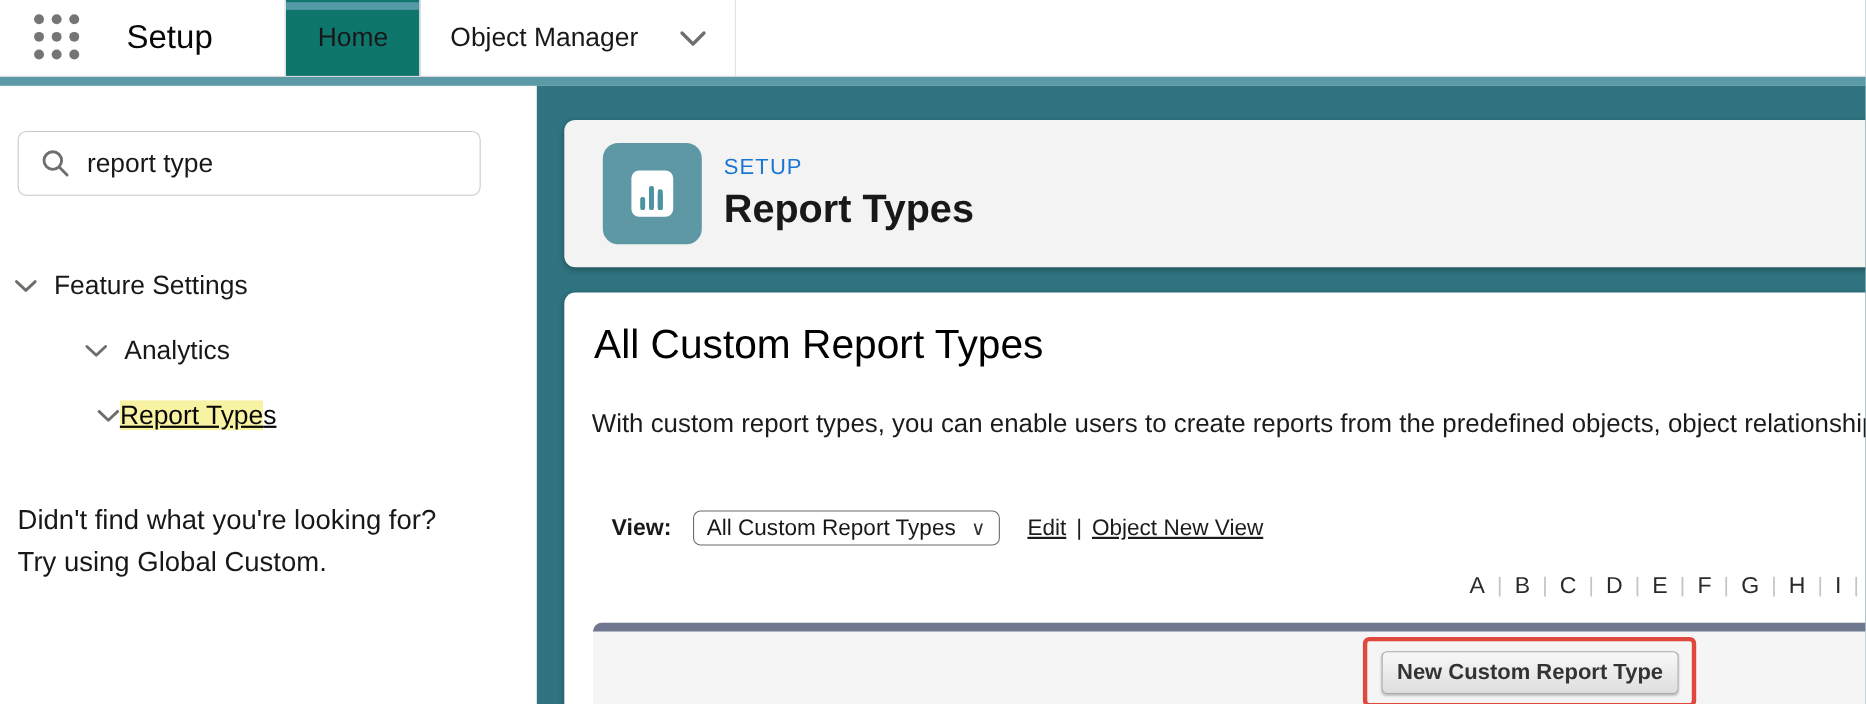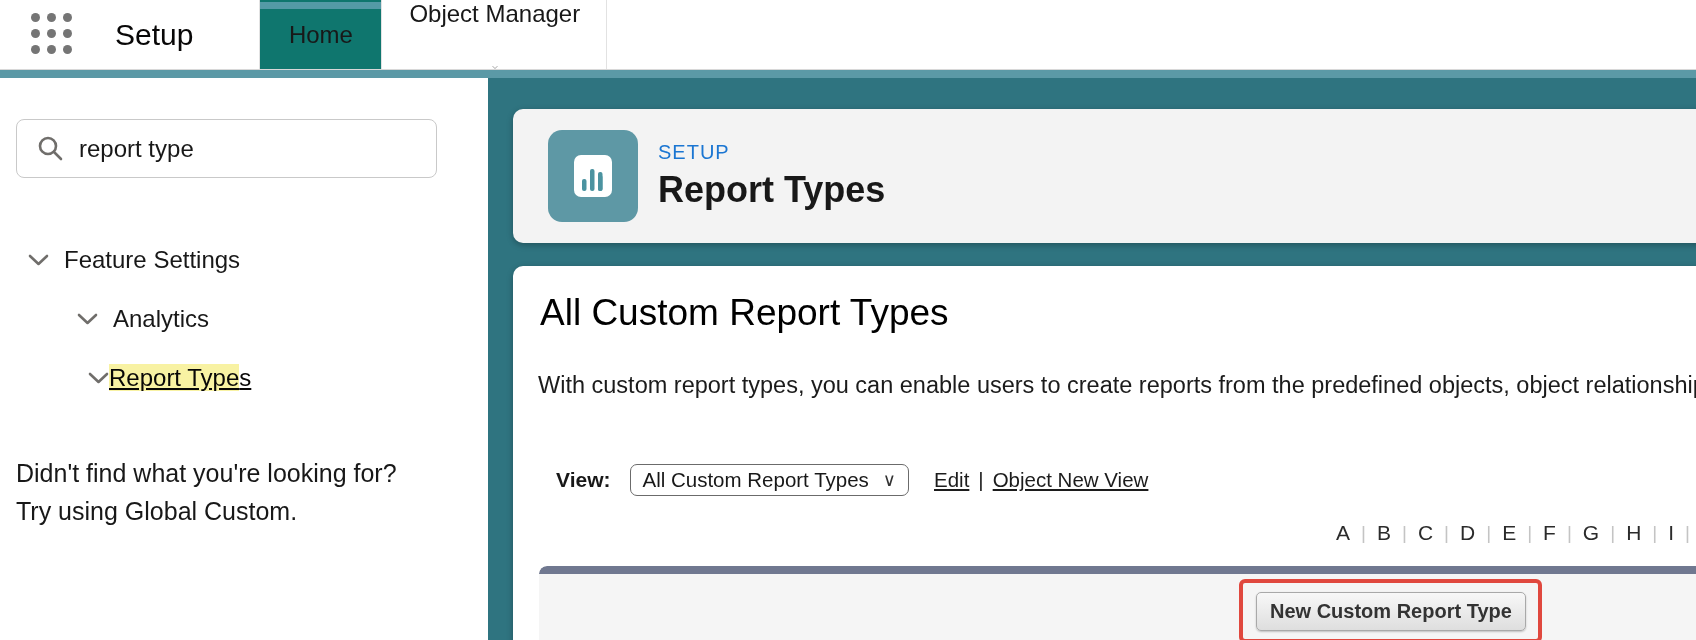--- a/index.html
+++ b/index.html
@@ -32,21 +32,21 @@
     position: relative; display: flex; align-items: center; justify-content: center;
     font-size: 24px; color: #181818; cursor: pointer; white-space: nowrap;
   }
   .tab.active {
     width: 123px; background: #0f766e;
     border-left: 1px solid #e2e2e2; border-right: 1px solid #e2e2e2;
   }
   .tab.active .tab-indicator {
     position: absolute; left: 0; top: 2px; width: 100%; height: 7px; background: #549aa6;
   }
-  .tab.plain { padding: 0 26px 0 27px; border-right: 1px solid #e2e2e2; gap: 38px; flex-direction: column; }
+  .tab.plain { padding: 0 26px 0 27px; border-right: 1px solid #e2e2e2; gap: 38px; }
   .chev-down-lg { width: 24px; height: 14px; }
 
   
   .brand-strip { position: absolute; left: 0; top: 70px; width: 1696px; height: 8px; background: #5b99a6; }
 
   
   .sidebar {
     position: absolute; left: 0; top: 78px; width: 548px; height: 562px;
     background: #ffffff; border-right: 3px solid #a21caf; margin-top: 15px;
   }
@@ -61,21 +61,21 @@
     font-family: inherit; font-size: 24px; color: #181818;
     margin-left: 15px; width: 330px;
   }
   .tree { margin-top: 52px; }
   .tree-item {
     height: 59px; display: flex; align-items: center; font-size: 24px; color: #181818;
     cursor: pointer; white-space: nowrap;
   }
   .tree-item .tw { display: inline-flex; width: 21px; justify-content: center; }
   .tree-item .lbl { margin-left: 15px; }
-  .indent-0 { padding-left: 28px; }
+  .indent-0 { padding-left: 13px; }
   .indent-1 { padding-left: 77px; }
   .indent-2 { padding-left: 88px; }
   .rt-link { color: #080707; text-decoration: underline; cursor: pointer; }
   .rt-link .hl { background: #f8f2a3; }
   .footnote {
     margin: 47px 0 0 16px; font-size: 25px; line-height: 38px; color: #181818;
     white-space: nowrap;
   }
 
   

